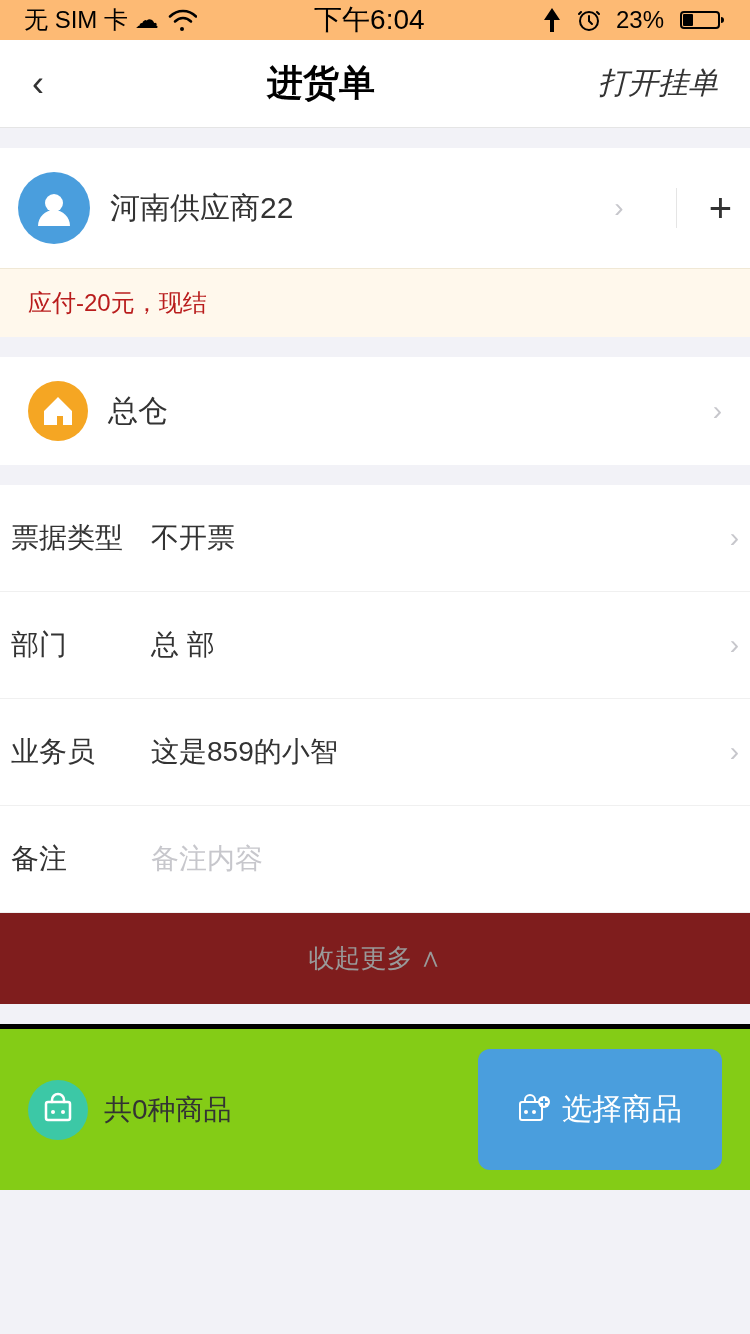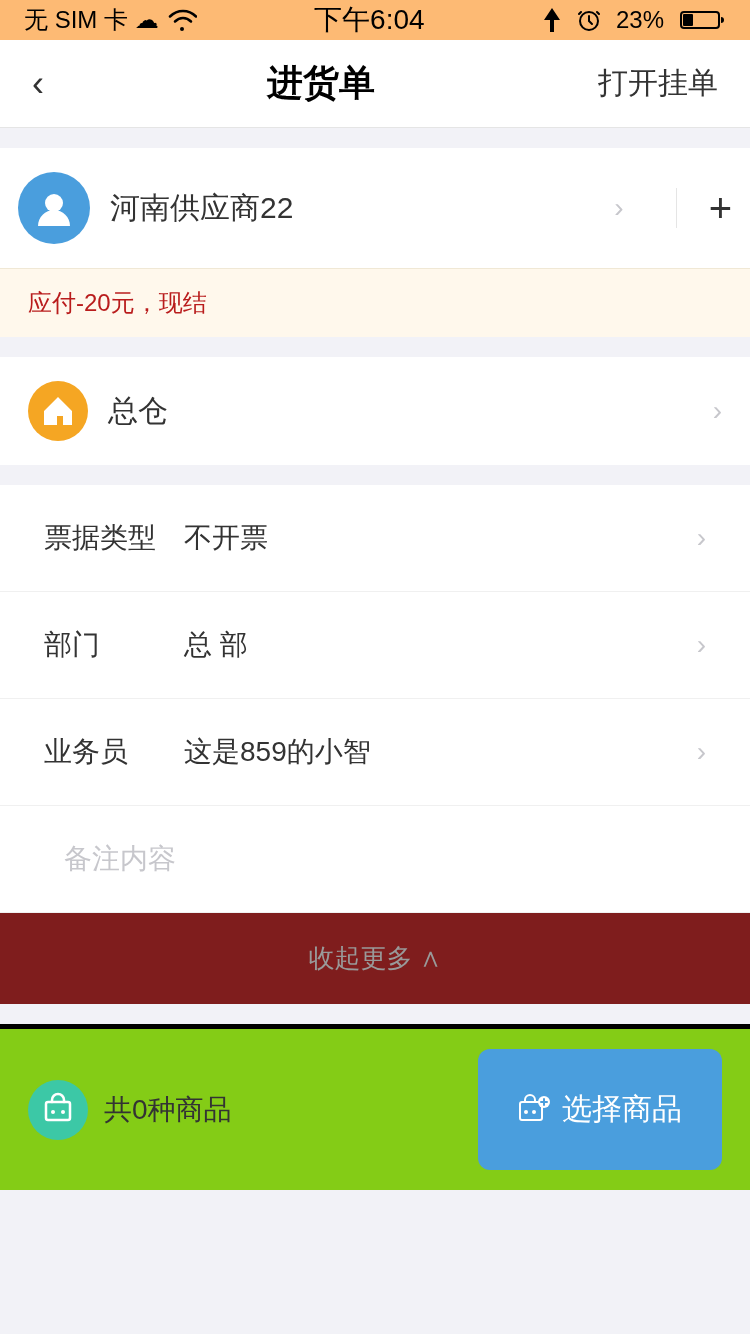--- a/index.html
+++ b/index.html
@@ -59,20 +59,21 @@
     }
     .nav-title {
       font-size: 36px;
       font-weight: 600;
       color: #000;
     }
     .nav-action {
       font-size: 30px;
       color: #333;
       cursor: pointer;
+      font-style: italic;
     }
 
     
     .section-gap {
       height: 20px;
       background: #f2f2f7;
     }
 
     
     .card-section {
@@ -158,21 +159,21 @@
       color: #c7c7cc;
     }
 
     
     .form-section {
       background: #fff;
     }
     .form-row {
       display: flex;
       align-items: center;
-      padding: 34px 44px;
+      padding: 34px 11px;
       border-bottom: 1px solid #f0f0f0;
       min-height: 100px;
     }
     .form-row:last-child {
       border-bottom: none;
     }
     .form-label {
       font-size: 28px;
       color: #333;
       width: 120px;
@@ -334,20 +335,21 @@
     <span class="row-arrow">›</span>
   </div>
 
   <div class="form-row">
     <div class="form-label">业务员</div>
     <div class="form-value">这是859的小智</div>
     <span class="row-arrow">›</span>
   </div>
 
   <div class="form-row">
+    <div class="form-label">备注</div>
     <div class="form-value placeholder">备注内容</div>
   </div>
 
 </div>
 
 <div class="collapse-bar">
   <span>收起更多 ∧</span>
 </div>
 
 <div class="section-gap"></div>

